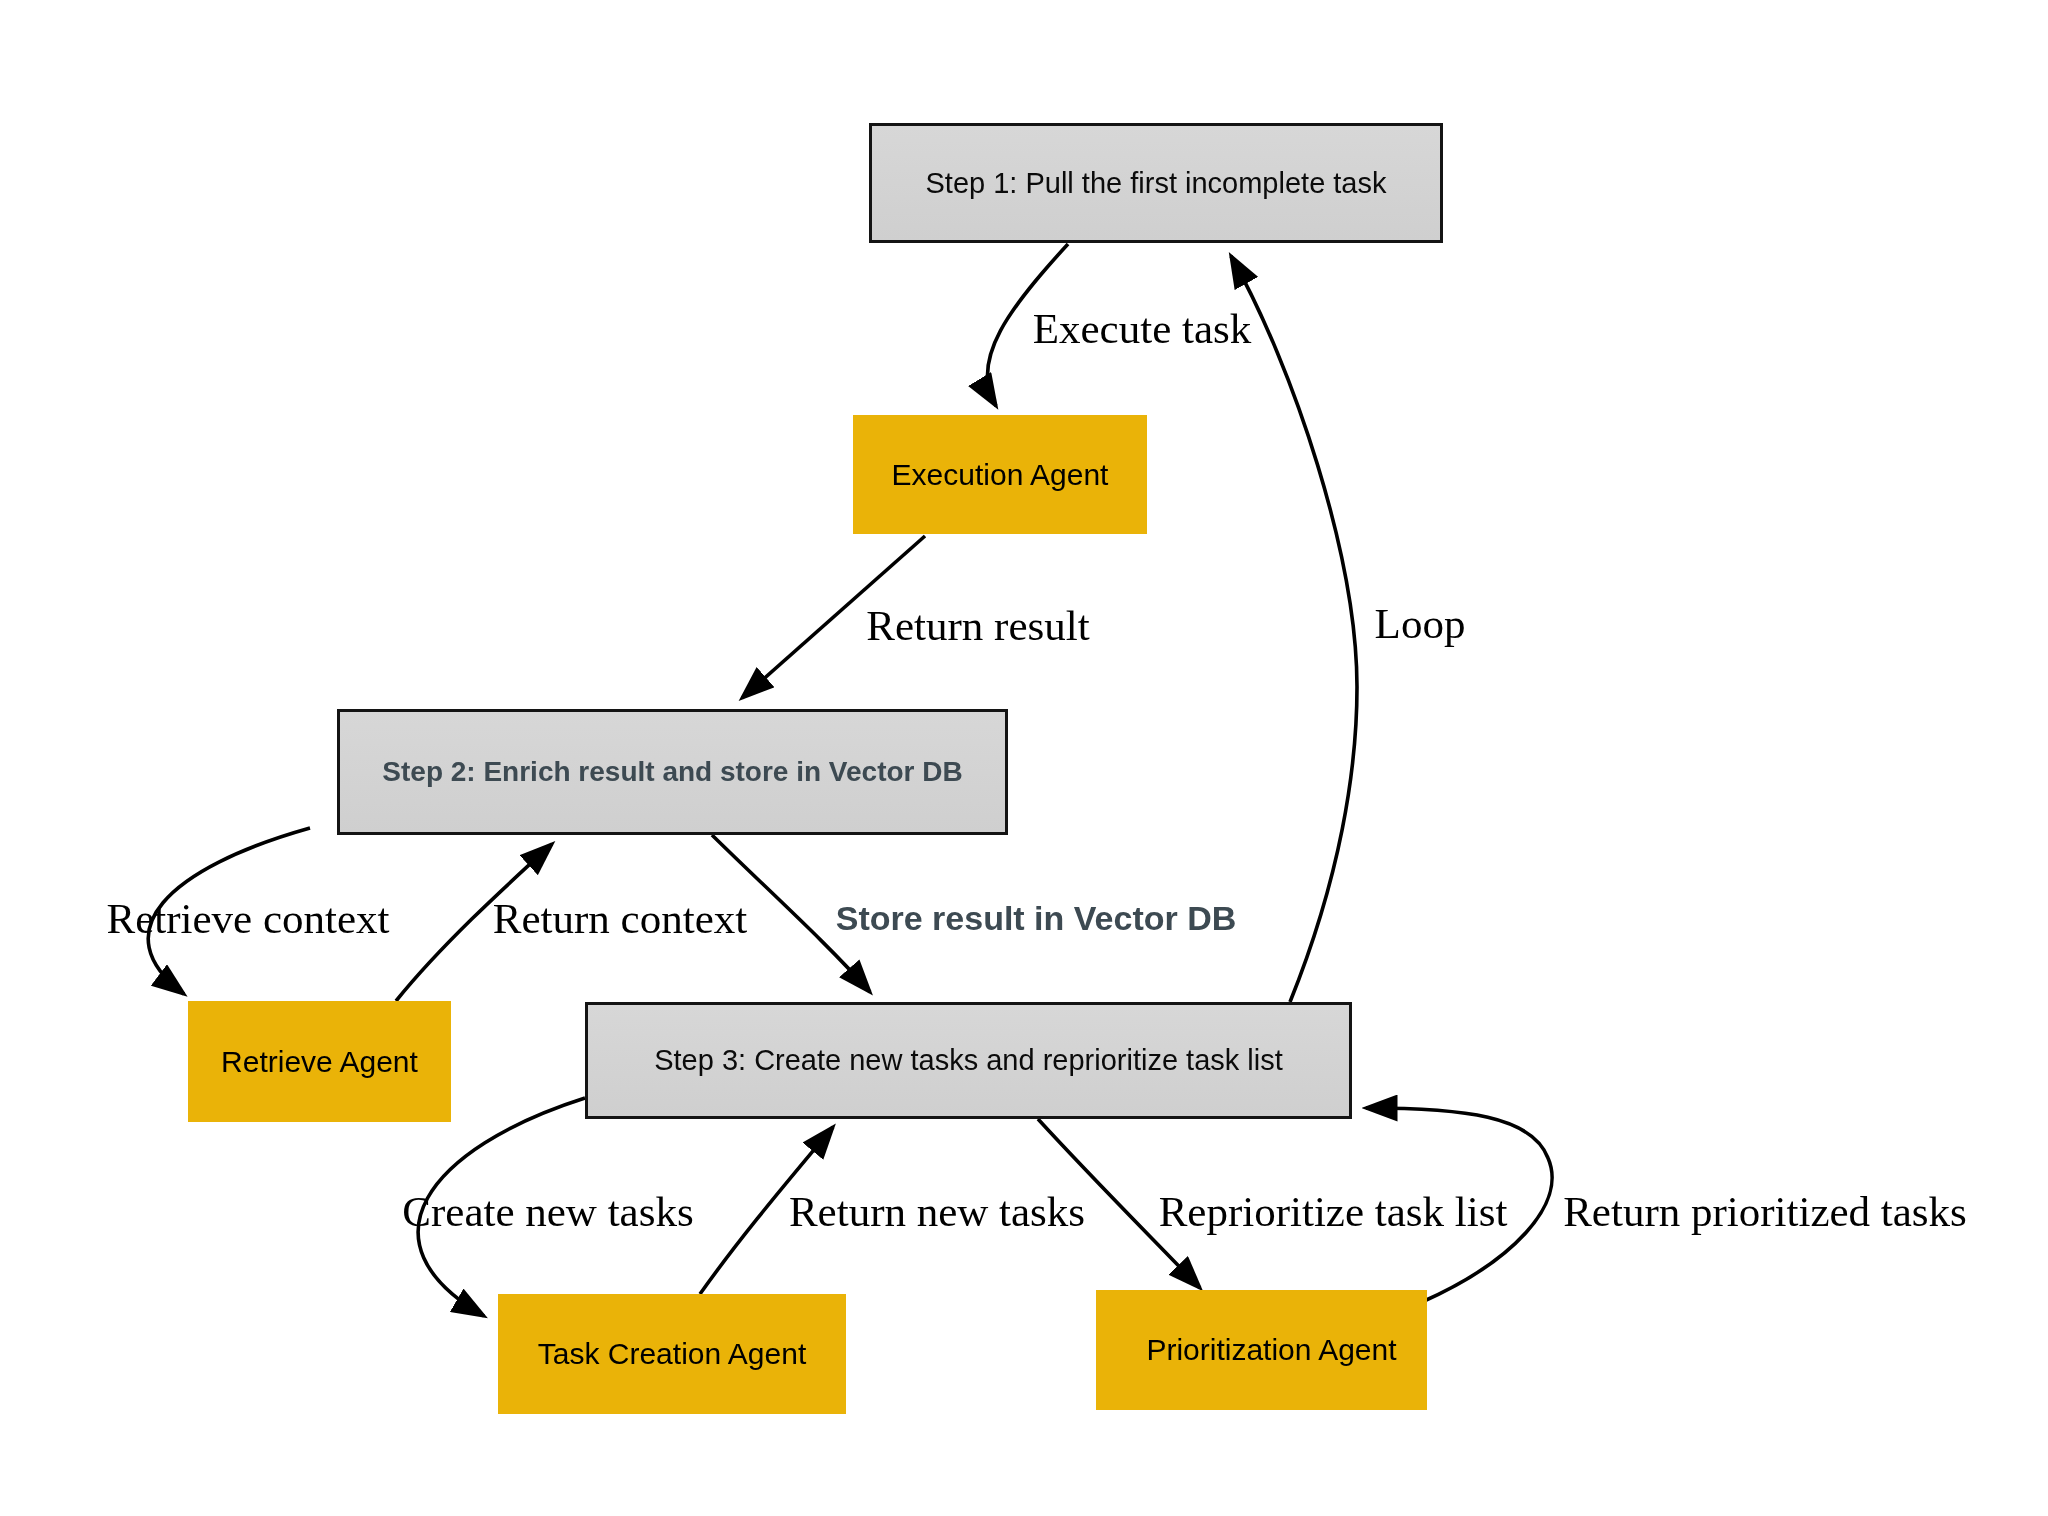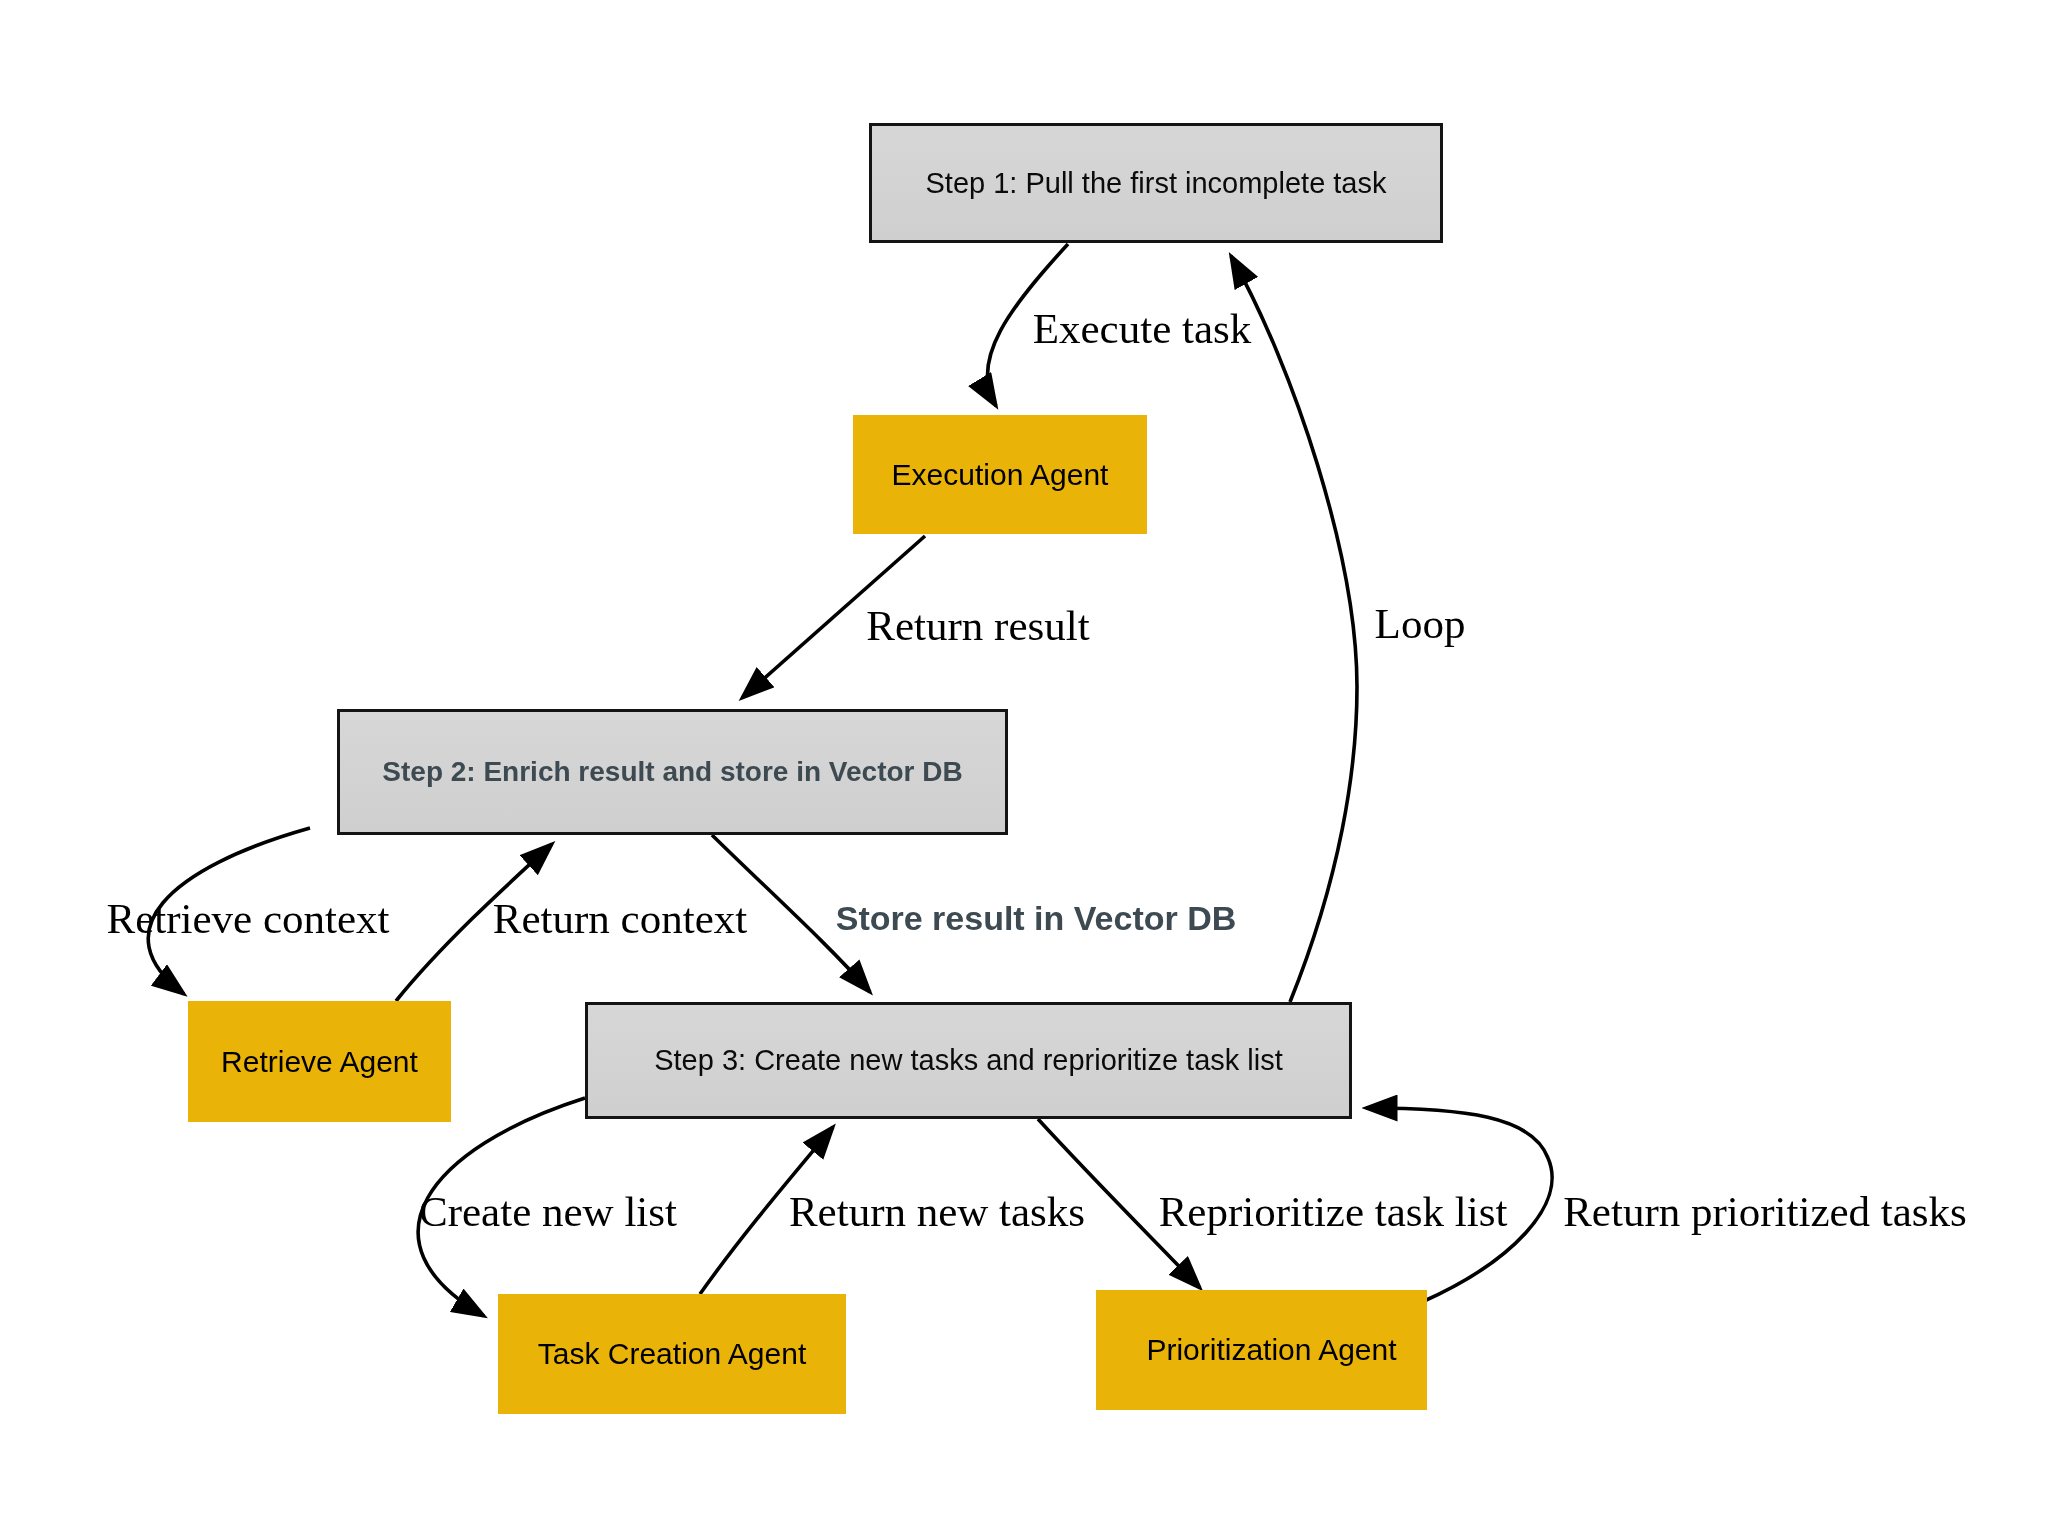--- a/index.html
+++ b/index.html
@@ -114,21 +114,21 @@
   <div class="edge-label" id="l-returnresult">Return result</div>
 
   <div class="edge-label" id="l-retrievectx">Retrieve context</div>
 
   <div class="edge-label" id="l-returnctx">Return context</div>
 
   <div class="edge-label edge-label--accent" id="l-store">Store result in Vector DB</div>
 
   <div class="edge-label" id="l-loop">Loop</div>
 
-  <div class="edge-label" id="l-createtasks">Create new list</div>
+  <div class="edge-label" id="l-createtasks">Create new tasks</div>
 
   <div class="edge-label" id="l-returntasks">Return new tasks</div>
 
   <div class="edge-label" id="l-reprioritize">Reprioritize task list</div>
 
   <div class="edge-label" id="l-returnprio">Return prioritized tasks</div>
 
 </div>
 
 </body></html>

